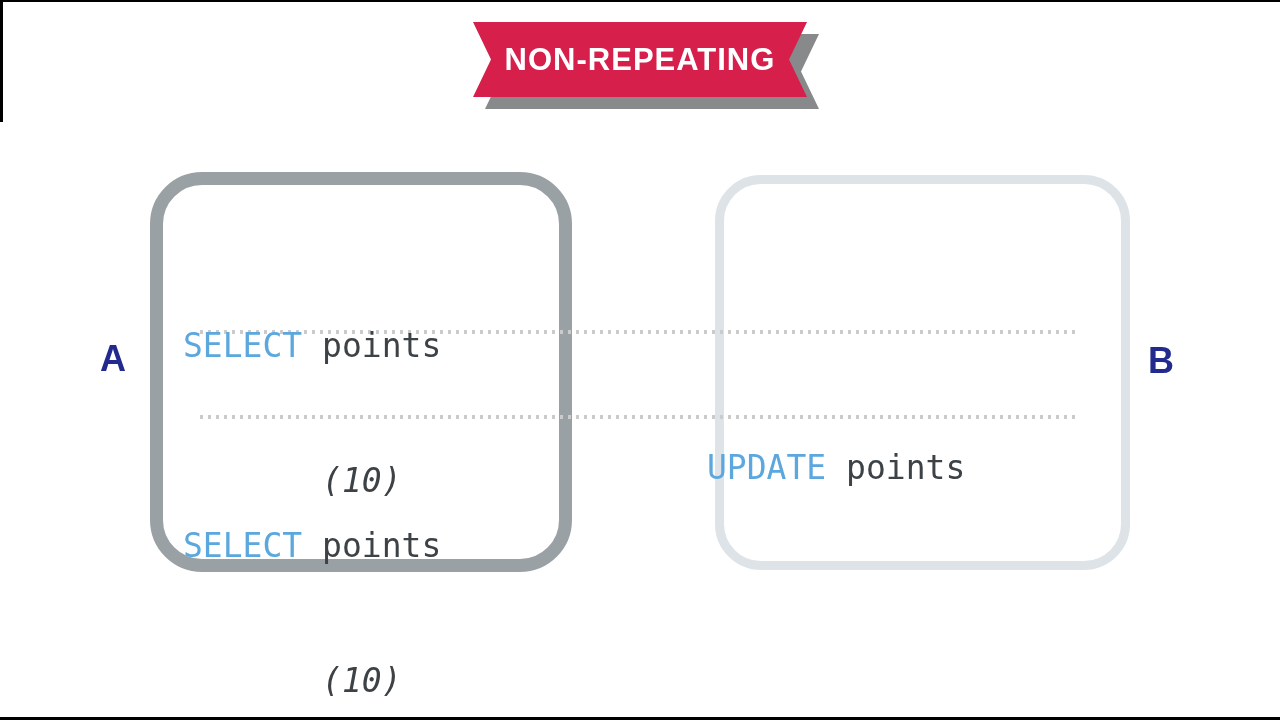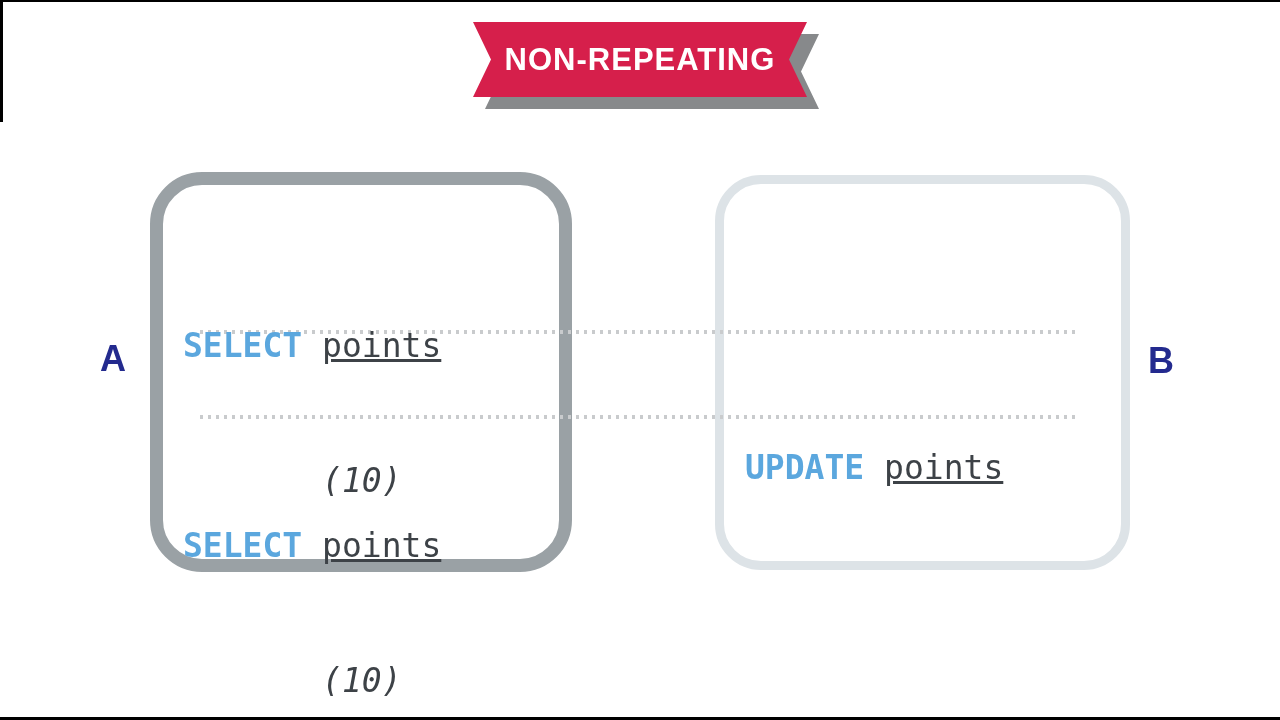--- a/index.html
+++ b/index.html
@@ -50,26 +50,26 @@
   #dotted-line-1 { top: 330px; }
   #dotted-line-2 { top: 415px; }
 
   
   .code {
     position: absolute; z-index: 6;
     font-family: "DejaVu Sans Mono", "Liberation Mono", monospace;
     font-size: 33px; line-height: 45px; white-space: pre;
     color: var(--code_text, #3d4247);
   }
-  .kw { color: var(--keyword, #5ba7de); font-weight: bold; }
-  .tgt { margin-left: 1ch; text-decoration: underline; }
+  .kw { color: var(--keyword, #5ba7de); }
+  .tgt { margin-left: 1ch; }
   .indent { padding-left: 7ch; font-style: italic; }
   #code-a1 { left: 183px; top: 233px; }
   #code-a2 { left: 183px; top: 433px; }
-  #code-b1 { left: 745px; top: 355px; }
+  #code-b1 { left: 707px; top: 355px; }
 
   
   .txn-label {
     position: absolute; z-index: 6;
     color: var(--label, #232a8e); font-weight: bold; font-size: 36px;
   }
   #label-a { left: 100px; top: 338px; }
   #label-b { left: 1148px; top: 340px; }
 </style>
 </head>

